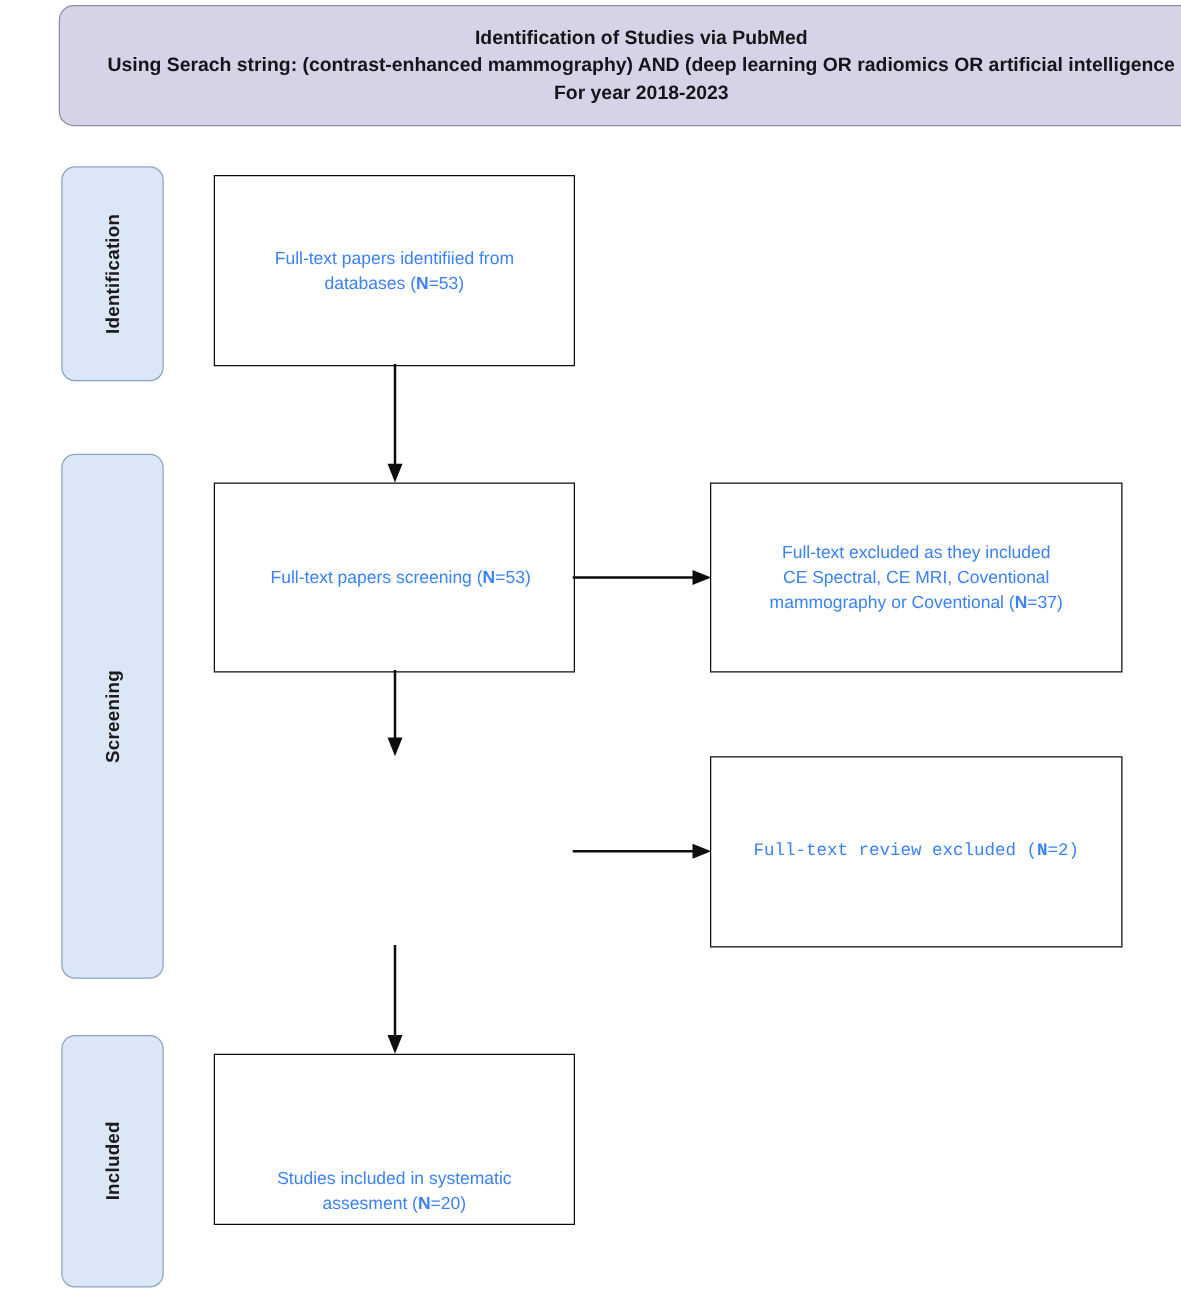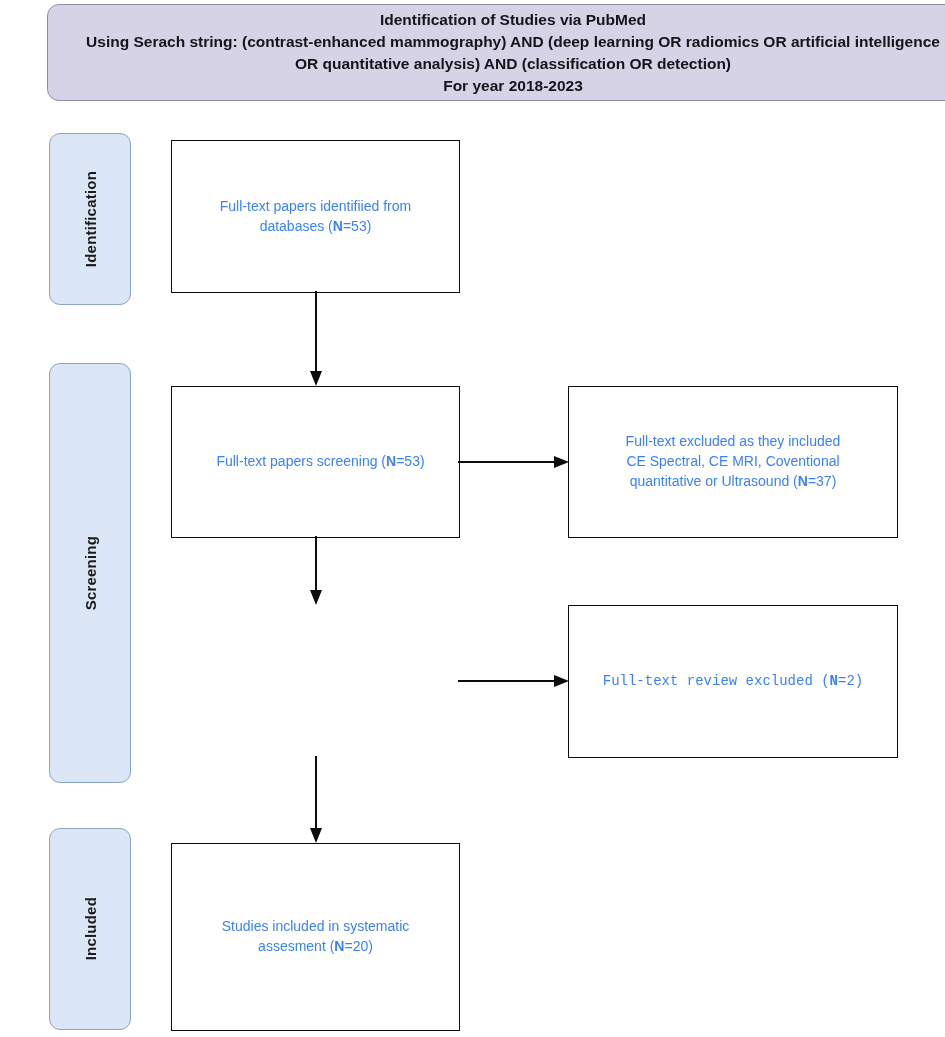--- a/index.html
+++ b/index.html
@@ -90,38 +90,37 @@
     color: #3b82f6;
     line-height: 1.42;
   }
   .flow-text b { font-weight: bold; }
 
   #box-identified { left: 130px; top: 140px; width: 289px; height: 153px; }
   #box-screening  { left: 130px; top: 386px; width: 289px; height: 152px; padding-left: 24px; }
   #box-excluded-1 { left: 527px; top: 386px; width: 330px; height: 152px; }
   #box-assessed   { left: 130px; top: 605px; width: 289px; height: 153px; }
   #box-excluded-2 { left: 527px; top: 605px; width: 330px; height: 153px; font-family: Liberation Mono, monospace; }
-  #box-included   { left: 130px; top: 843px; width: 289px; height: 188px; }
+  #box-included   { left: 130px; top: 843px; width: 289px; height: 137px; align-items: flex-end; }
 
   
   .connector {
     position: absolute;
     pointer-events: none;
   }
   .connector svg { display: block; }
 </style>
 </head>
 <body>
 
 <div id="canvas">
 
   <div class="header-banner">
     <div class="header-line">Identification of Studies via PubMed</div>
     <div class="header-line">Using Serach string: (contrast-enhanced mammography) AND (deep learning OR radiomics OR artificial intelligence</div>
-    <div class="header-line">OR quantitative analysis) AND (classification OR detection)</div>
     <div class="header-line">For year 2018-2023</div>
   </div>
 
   <div class="stage-box" id="stage-identification">
     <span class="stage-label">Identification</span>
   </div>
 
   <div class="stage-box" id="stage-screening">
     <span class="stage-label">Screening</span>
   </div>
@@ -140,21 +139,21 @@
   <div class="flow-box" id="box-screening">
     <div class="flow-text">
       <span>Full-text papers screening (</span><b>N</b><span>=53)</span>
     </div>
   </div>
 
   <div class="flow-box" id="box-excluded-1">
     <div class="flow-text">
       <span>Full-text excluded as they included</span><br>
       <span>CE Spectral, CE MRI, Coventional</span><br>
-      <span>quantitative or Ultrasound (</span><b>N</b><span>=37)</span>
+      <span>mammography or Coventional (</span><b>N</b><span>=37)</span>
     </div>
   </div>
 
 
   <div class="flow-box" id="box-excluded-2">
     <div class="flow-text">
       <span>Full-text review excluded (</span><b>N</b><span>=2)</span>
     </div>
   </div>
 

